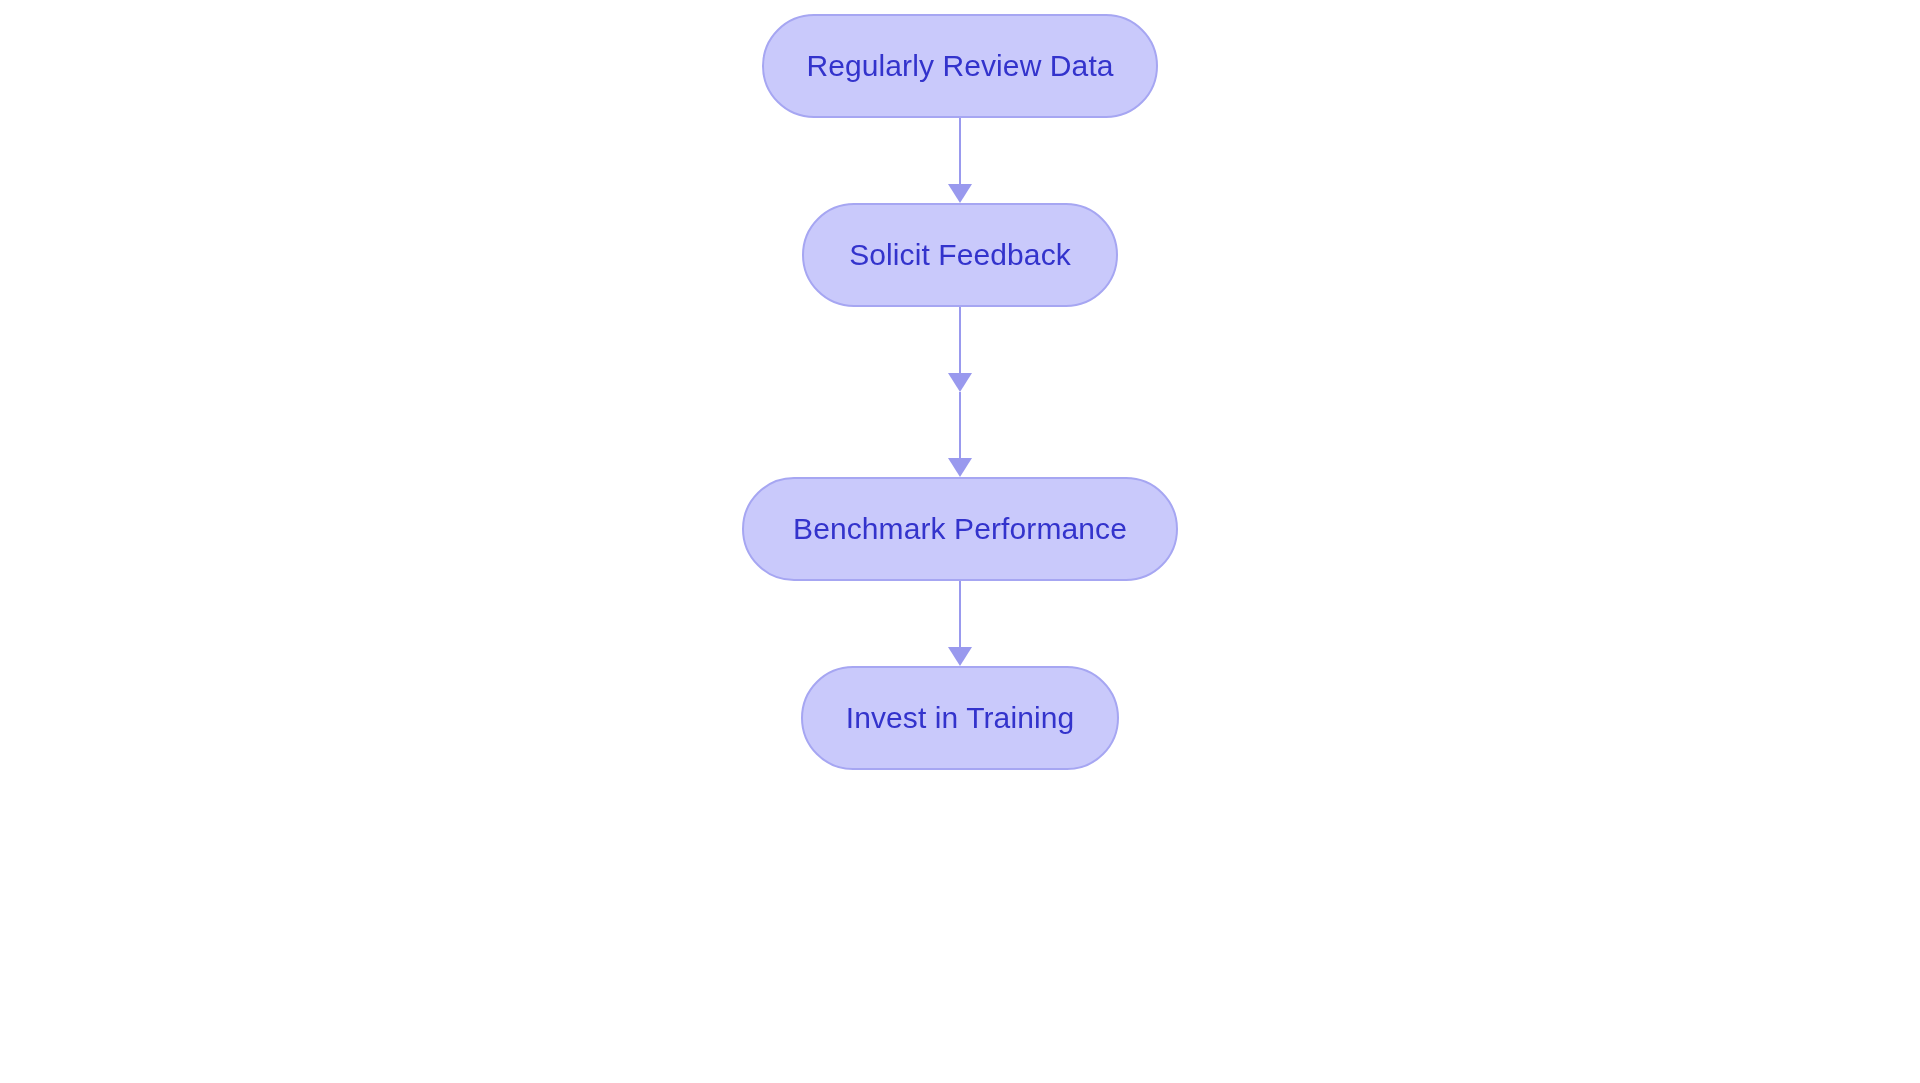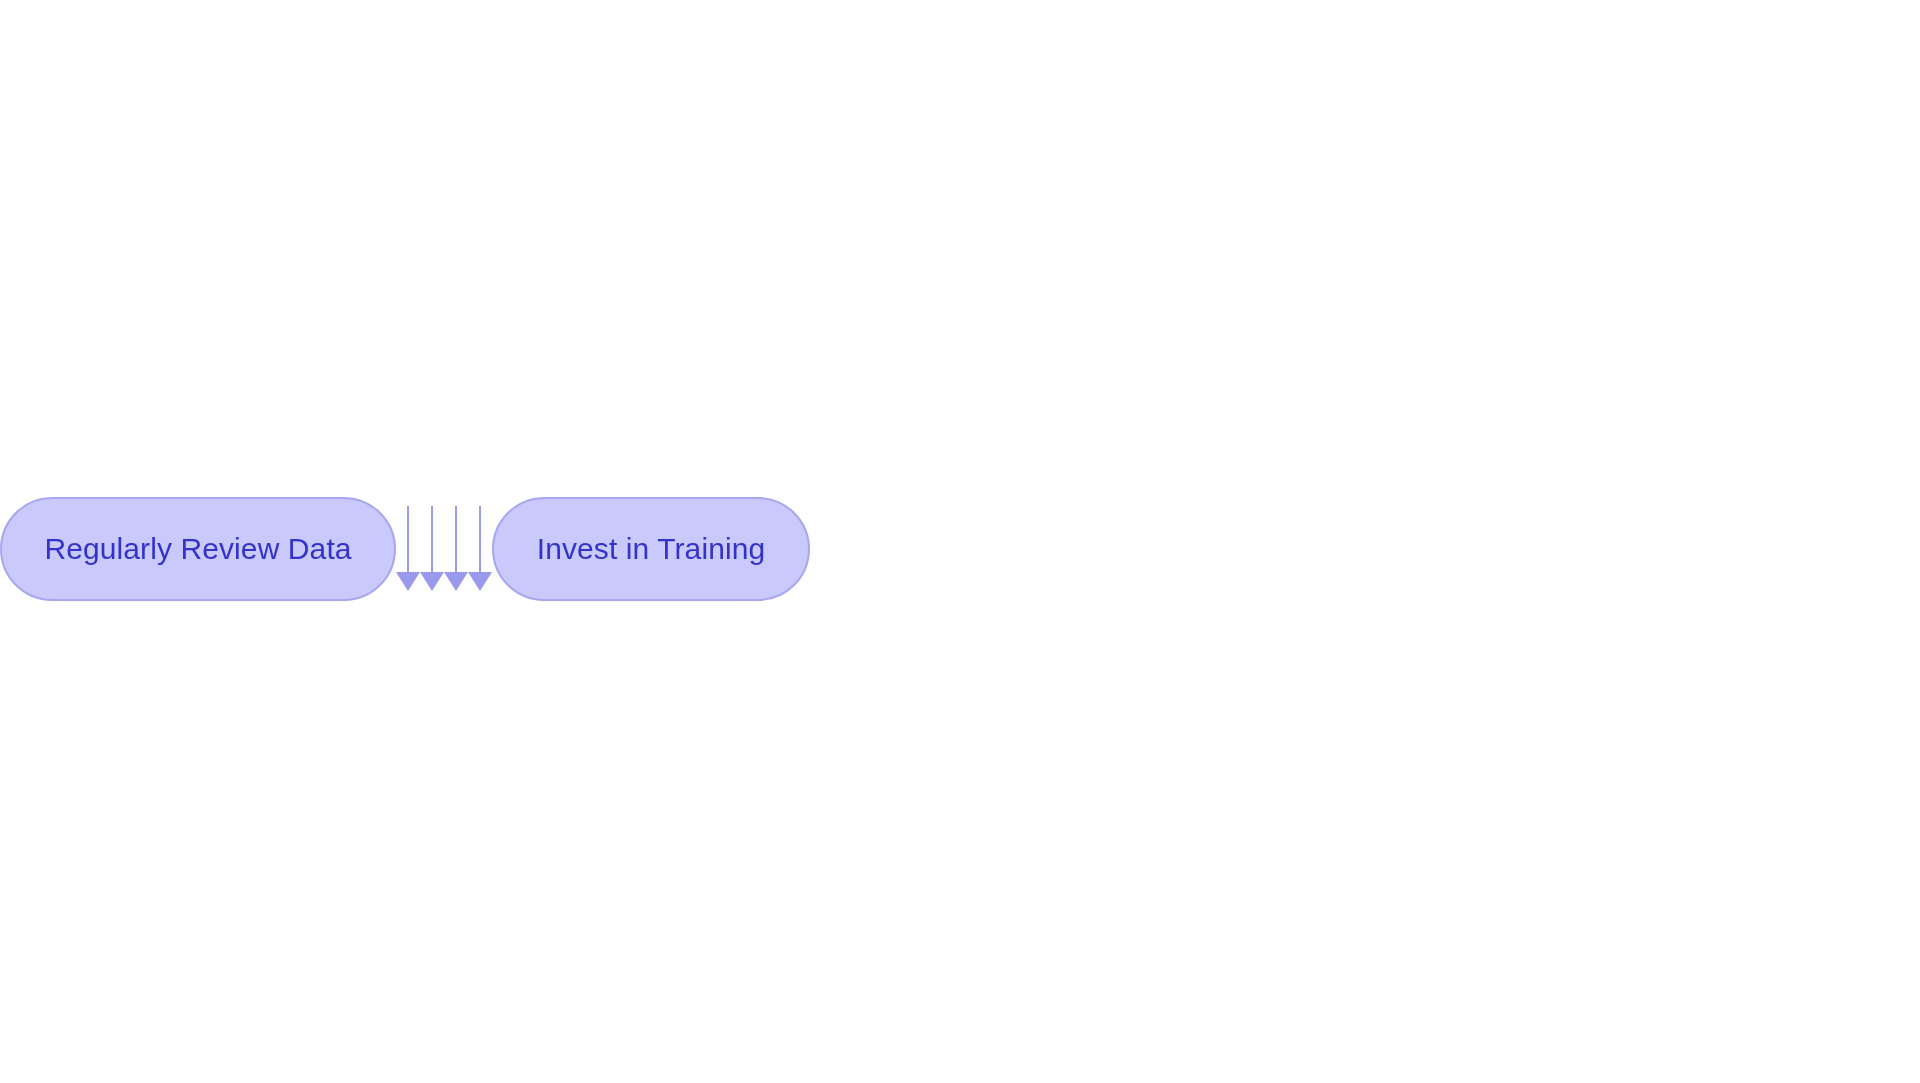--- a/index.html
+++ b/index.html
@@ -23,21 +23,21 @@
   }
 
   
   .flow-stack {
     position: absolute;
     left: 0;
     top: 0;
     width: 1920px;
     height: 1083px;
     display: flex;
-    flex-direction: row;
+    flex-direction: column;
     align-items: center;
     justify-content: flex-start;
     padding-top: 14px;
     box-sizing: border-box;
   }
 
   .flow-node {
     box-sizing: border-box;
     height: 104px;
     background: #c9c9fb;
@@ -103,32 +103,38 @@
 
     <div class="flow-node w-1">
       <span class="flow-node-label">Regularly Review Data</span>
     </div>
 
     <div class="flow-connector">
       <span class="conn-line"></span>
       <span class="conn-arrowhead"></span>
     </div>
 
+    <div class="flow-node w-2">
+      <span class="flow-node-label">Solicit Feedback</span>
+    </div>
 
     <div class="flow-connector">
       <span class="conn-line"></span>
       <span class="conn-arrowhead"></span>
     </div>
 
 
     <div class="flow-connector">
       <span class="conn-line"></span>
       <span class="conn-arrowhead"></span>
     </div>
 
+    <div class="flow-node w-4">
+      <span class="flow-node-label">Benchmark Performance</span>
+    </div>
 
     <div class="flow-connector">
       <span class="conn-line"></span>
       <span class="conn-arrowhead"></span>
     </div>
 
     <div class="flow-node w-5">
       <span class="flow-node-label">Invest in Training</span>
     </div>
 

